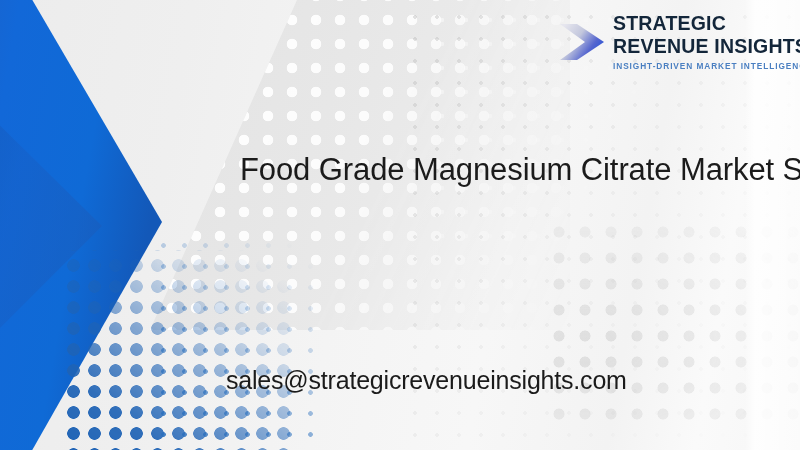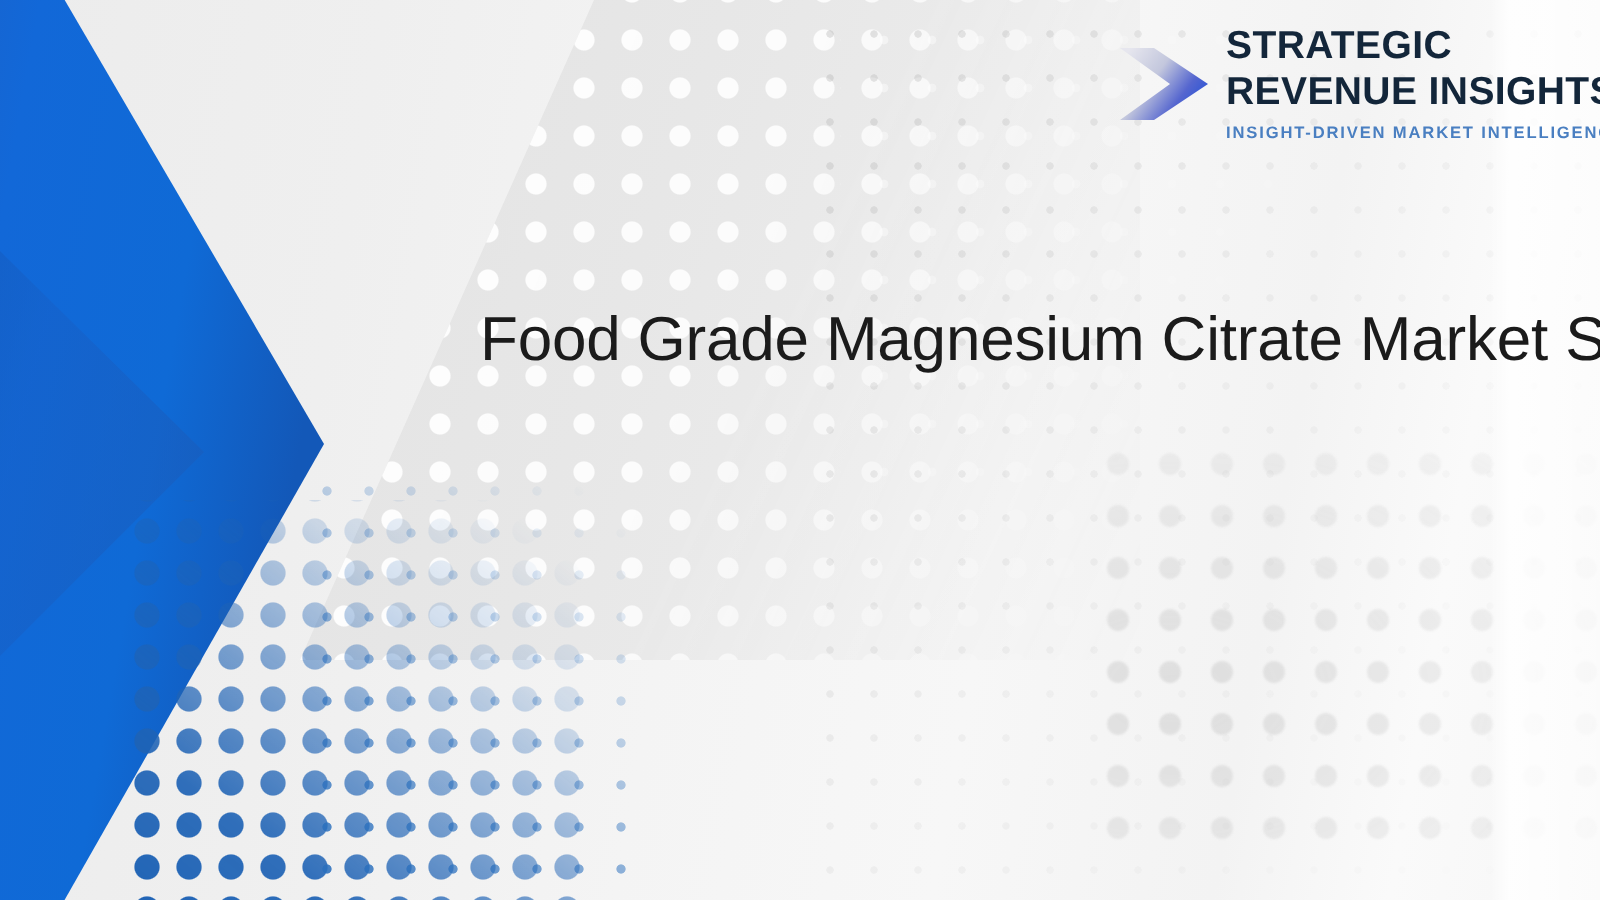--- a/index.html
+++ b/index.html
@@ -237,14 +237,15 @@
     </svg>
     <div class="logo-text">
       <span class="logo-line1">STRATEGIC</span>
       <span class="logo-line2">REVENUE INSIGHTS</span>
       <span class="logo-tagline">INSIGHT-DRIVEN MARKET INTELLIGENCE</span>
     </div>
   </div>
 
   <div class="headline">Food Grade Magnesium Citrate Market Size, Share, Growth Report</div>
 
+  <div class="email">sales@strategicrevenueinsights.com</div>
 
 </div>
 
 </body></html>

